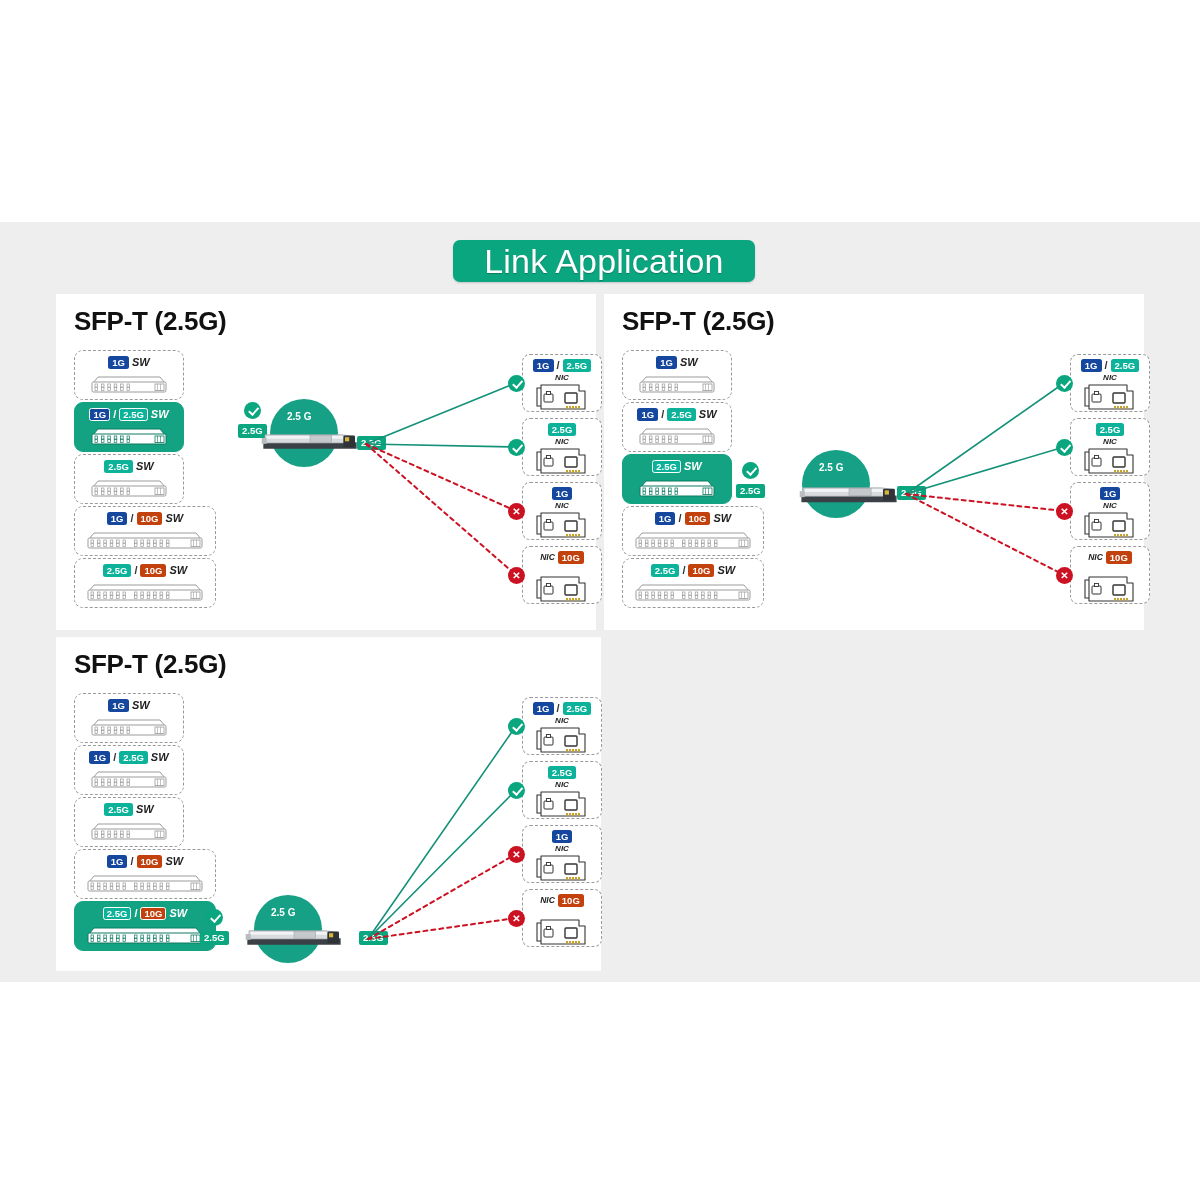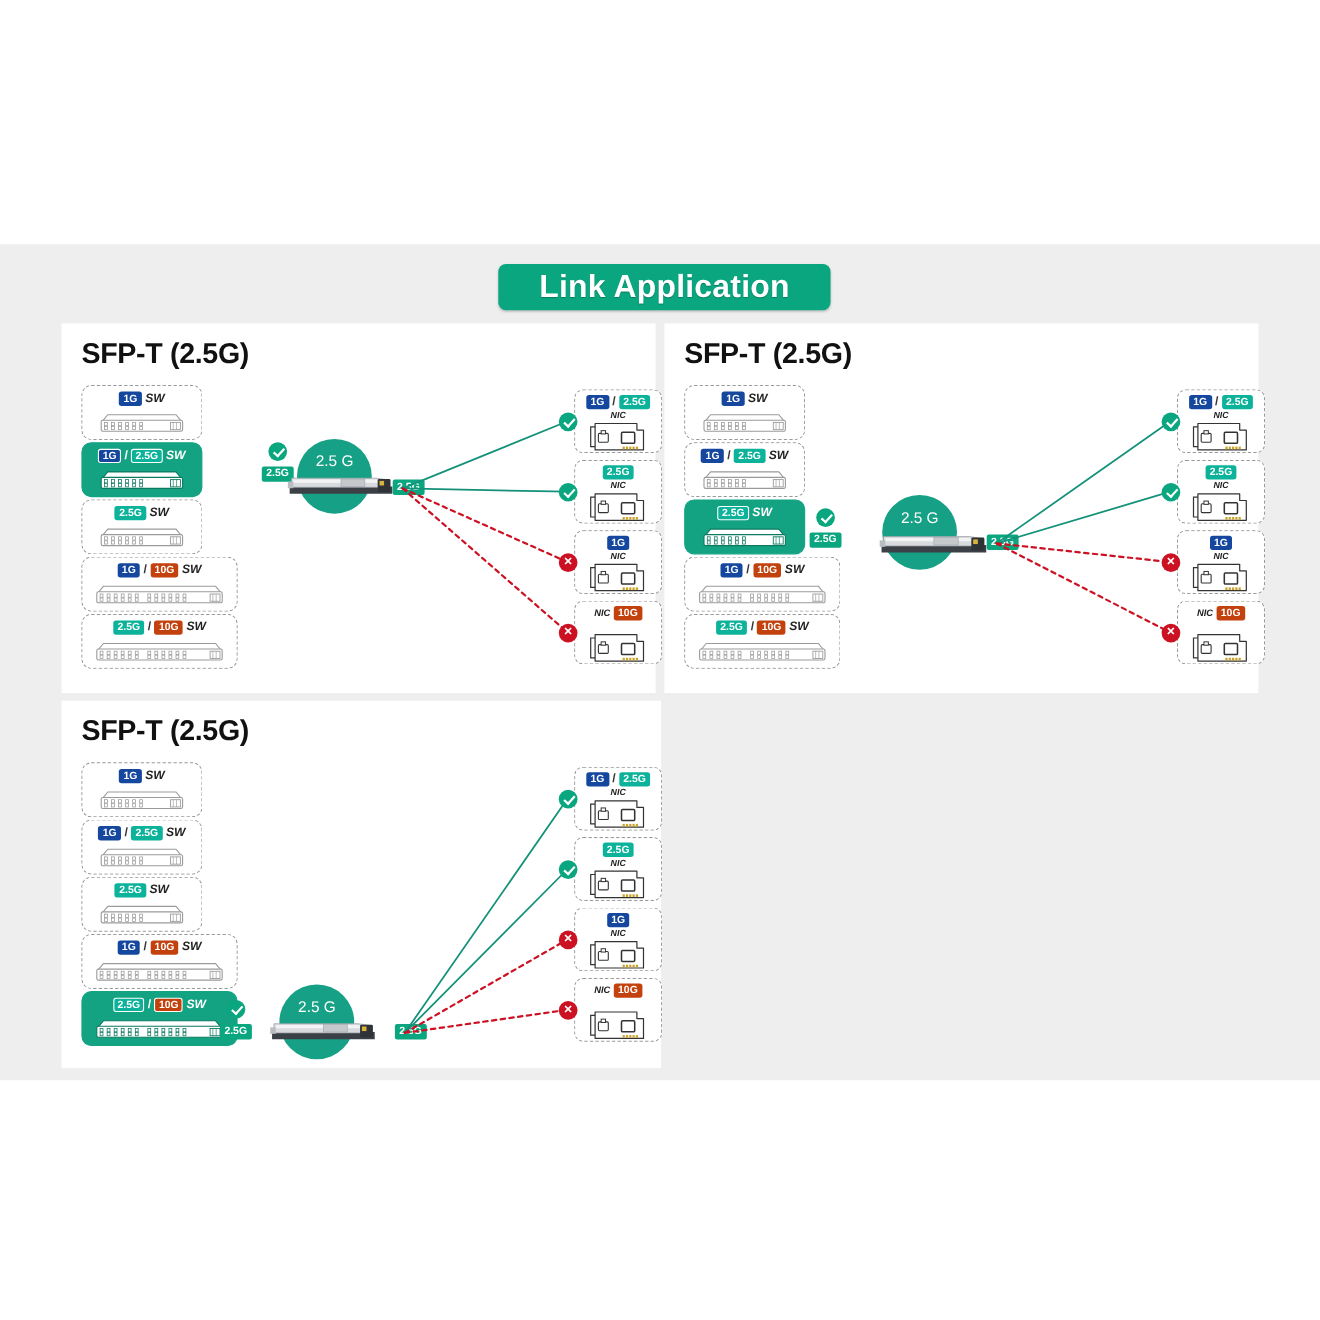--- a/index.html
+++ b/index.html
@@ -15,21 +15,21 @@
     background:#eeeeee;
   }
   
   .banner{
     position:absolute;left:453px;top:240px;width:302px;height:42px;
     background:#0aa67f;border-radius:7px;
     display:flex;align-items:center;justify-content:center;
     box-shadow:0 1px 2px rgba(0,0,0,.18);
   }
   .banner span{
-    color:#ffffff;font-size:29px;font-weight:bold;letter-spacing:.2px;
+    color:#ffffff;font-size:34px;font-weight:normal;letter-spacing:.2px;
     text-shadow:0 1px 1px rgba(0,0,0,.25);
   }
   
   .panel{position:absolute;background:#ffffff;}
   #panel1{left:56px;top:294px;width:540px;height:336px;}
   #panel2{left:604px;top:294px;width:540px;height:336px;}
   #panel3{left:56px;top:637px;width:545px;height:334px;}
   .panel-title{
     position:absolute;left:18px;top:12px;
     font-size:26px;font-weight:bold;color:#111;letter-spacing:-.3px;
@@ -83,21 +83,21 @@
   .chip{
     position:absolute;background:#0aa67f;color:#fff;
     font-size:9.5px;font-weight:bold;border-radius:2px;
     padding:2px 4px;line-height:10px;white-space:nowrap;
   }
   
   .tcircle{
     position:absolute;border-radius:50%;background:#16a085;
   }
   .tcircle-label{
-    position:absolute;color:#ffffff;font-size:14px;font-weight:normal;
+    position:absolute;color:#ffffff;font-size:10px;font-weight:bold;
     white-space:nowrap;
   }
   
   .nic{
     position:absolute;
     border:1.4px dashed #9a9a9a;border-radius:8px;background:#fff;
     box-sizing:border-box;
   }
   .nic-top{
     display:flex;align-items:center;gap:3px;justify-content:center;

